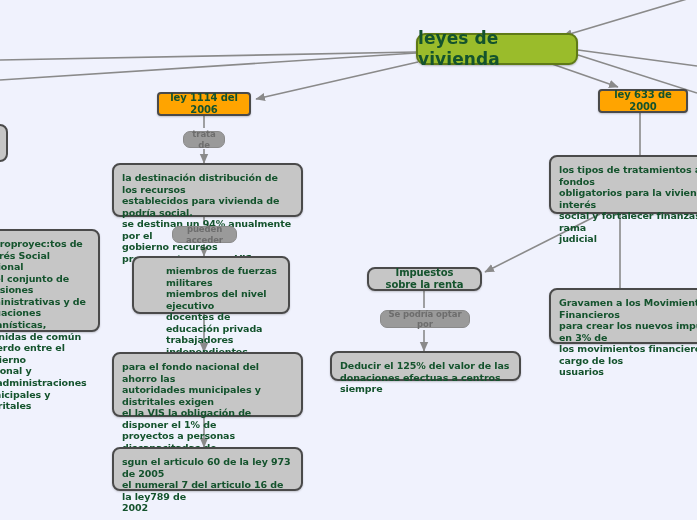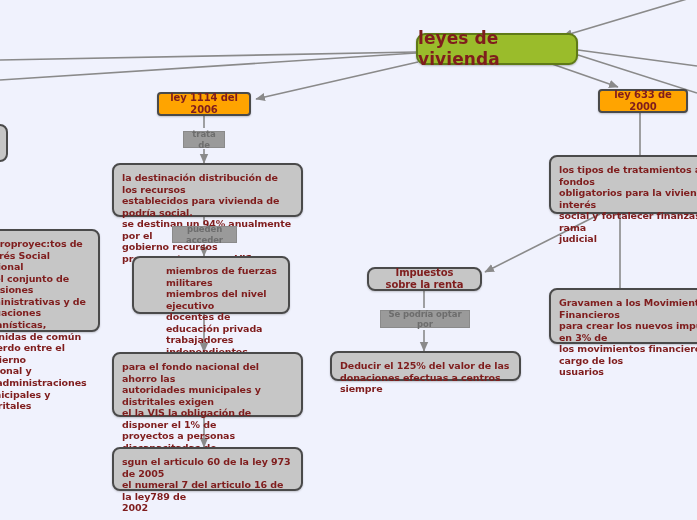--- a/index.html
+++ b/index.html
@@ -19,21 +19,21 @@
   #edges {
     position: absolute;
     left: 0; top: 0;
     width: 697px; height: 520px;
     pointer-events: none;
   }
   .node {
     position: absolute;
     border: 1px solid #555555;
     border-radius: 7px;
-    color: #7f1d1d;
+    color: #14532d;
     font-weight: bold;
     line-height: 1.22;
     letter-spacing: -0.1px;
     z-index: 5;
   }
   
   .node.root {
     background: #9abc2b;
     border: 2px solid #5f7a17;
     border-radius: 9px;
@@ -71,21 +71,21 @@
     align-items: center;
     justify-content: center;
     text-align: center;
     padding: 4px 10px;
     font-size: 10px;
   }
   
   .node.pill {
     background: #9a9a9a;
     border: 1px solid #8a8a8a;
-    border-radius: 0;
+    border-radius: 7px;
     color: #6d6d6d;
     font-size: 8.5px;
     font-weight: bold;
     display: flex;
     align-items: center;
     justify-content: center;
     text-align: center;
     padding: 0 7px;
     z-index: 6;
   }

